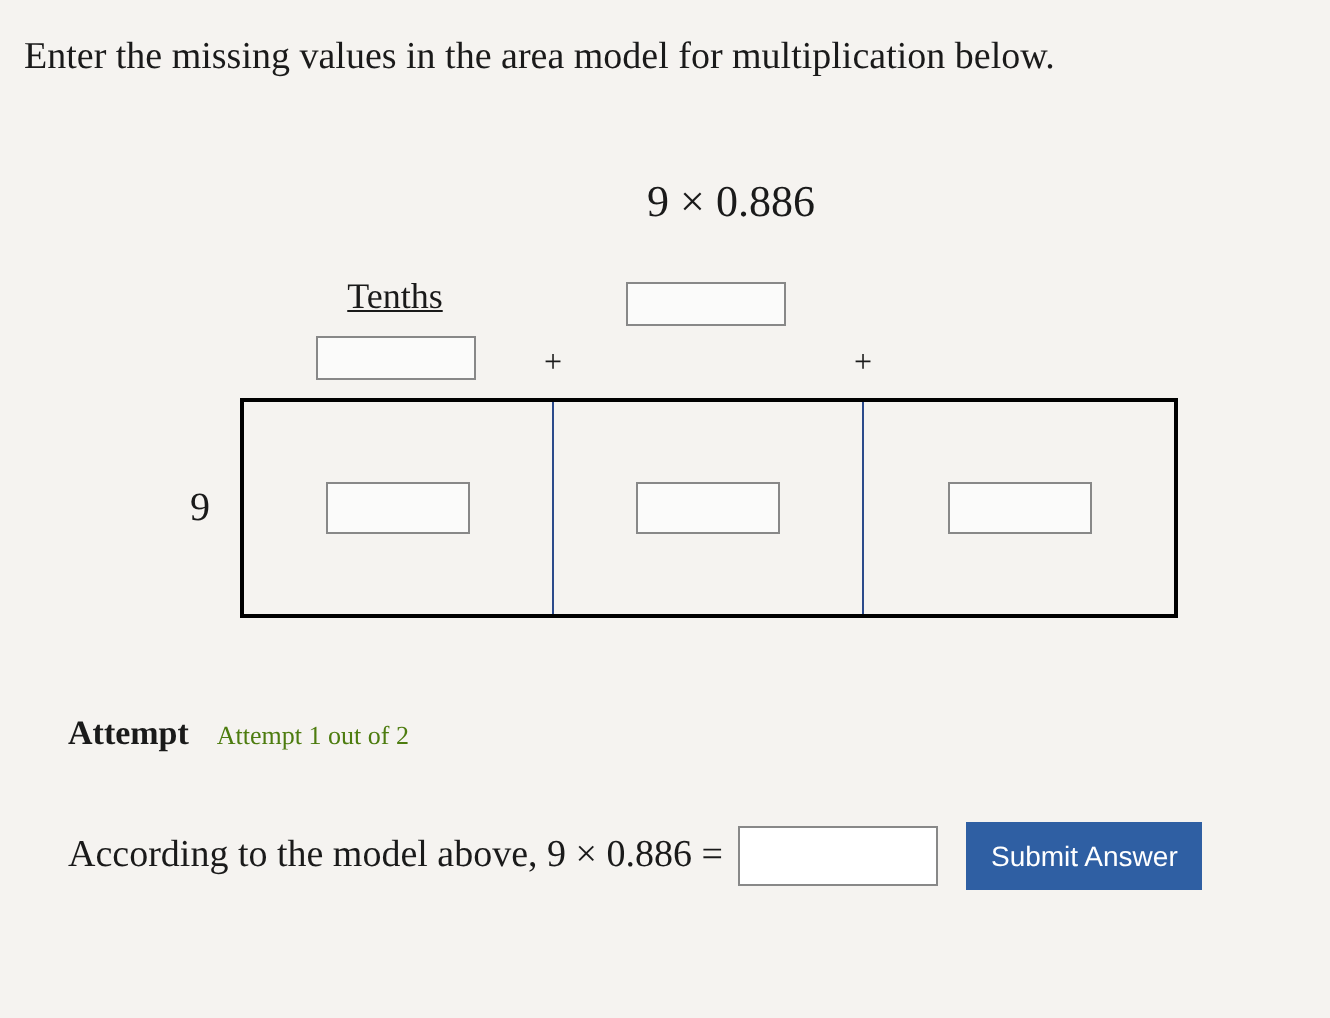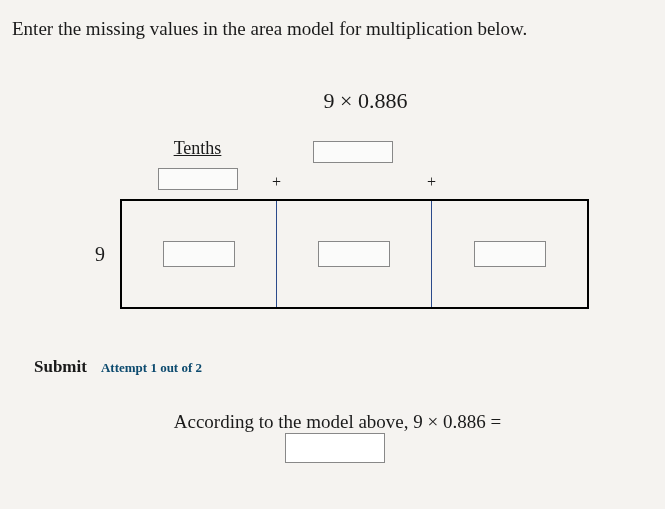--- a/index.html
+++ b/index.html
@@ -98,30 +98,28 @@
       margin-top: 48px;
       padding-left: 24px;
     }
     .answer-label {
       font-size: 17px;
       font-weight: bold;
       display: inline;
     }
     .attempt {
       font-size: 13px;
-      color: #0c4a6e;
+      color: #4d7c0f;
       margin-left: 10px;
-      font-weight: bold;
     }
     .final-row {
       display: flex;
       align-items: center;
       margin-top: 34px;
       padding-left: 24px;
-      flex-direction: column;
     }
     .final-text {
       font-size: 19px;
     }
     .final-input {
       width: 100px;
       height: 30px;
       border: 1px solid #888;
       background: #fff;
       margin-left: 8px;
@@ -172,21 +170,22 @@
       <div class="model-cell">
         <input class="cell-input" value="" style="">
       </div>
       <div class="model-cell">
         <input class="cell-input" value="" style="">
       </div>
     </div>
   </div>
 
   <div class="answer-section">
-    <span class="answer-label">Submit</span>
+    <span class="answer-label">Attempt</span>
     <span class="attempt">Attempt 1 out of 2</span>
   </div>
 
   <div class="final-row">
     <span class="final-text">According to the model above, 9 × 0.886 =</span>
     <input class="final-input" value="" style="">
+    <button class="submit-btn">Submit Answer</button>
   </div>
 </div>
 
 </body></html>

